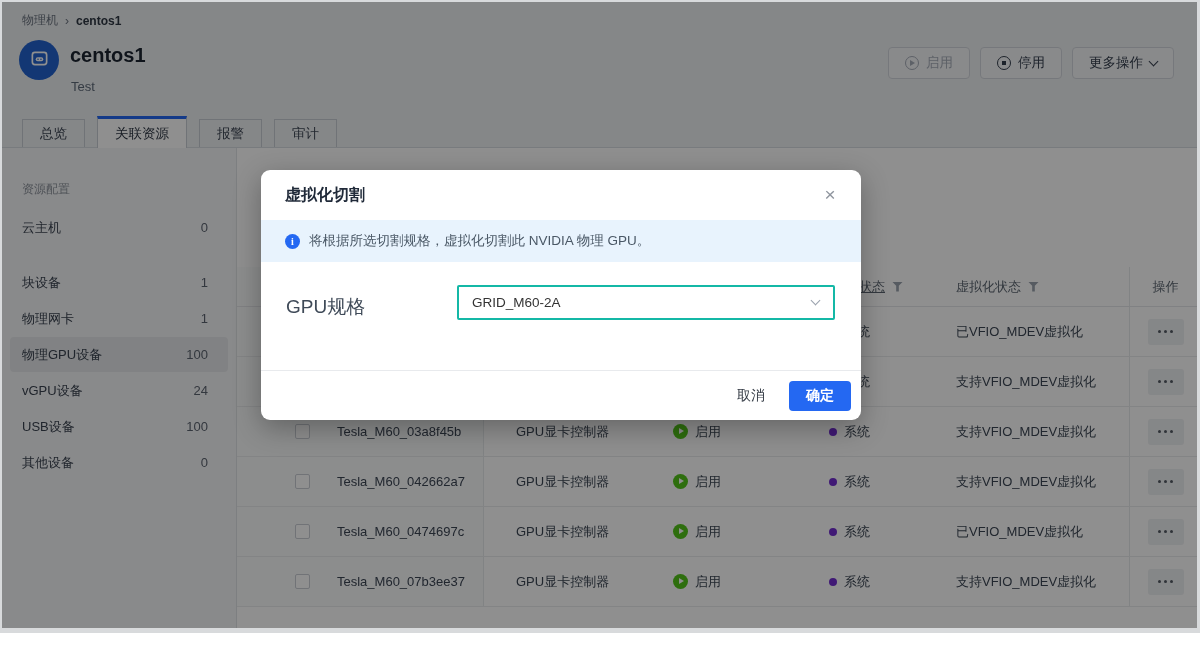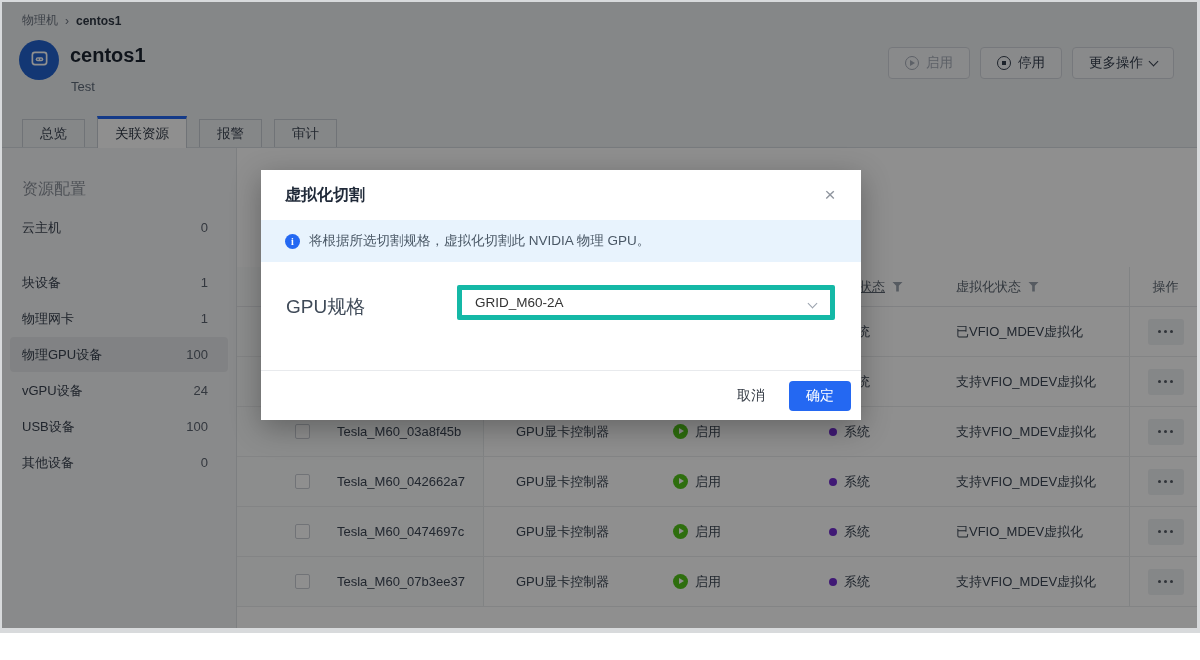--- a/index.html
+++ b/index.html
@@ -22,21 +22,21 @@
   .chev { width:7px; height:7px; border-right:1.6px solid currentColor; border-bottom:1.6px solid currentColor; transform:rotate(45deg); margin-top:-4px; display:inline-block; }
 
   
   .tabs { position:absolute; left:0; right:0; top:114px; height:32px; padding-left:20px; display:flex; align-items:flex-end; border-bottom:1px solid #d7dbe0; }
   .tab { height:28px; padding:0 17px; display:flex; align-items:center; border:1px solid #c8cdd4; border-bottom:none; margin-right:12px; font-size:13.5px; color:#3f4856; cursor:pointer; }
   .tab.active { height:32px; background:#fff; border-top:3px solid #2468f2; margin-bottom:-1px; color:#2b3442; }
 
   
   .body { position:absolute; top:146px; left:0; right:0; bottom:0; display:flex; }
   .sidebar { width:235px; background:#f5f6f8; border-right:1px solid #dfe3e7; padding-top:32px; flex:none; }
-  .side-title { margin:0 0 12px 20px; font-size:16px; color:#8d939c; height:18px; line-height:18px; }
+  .side-title { margin:0 0 12px 20px; font-size:12px; color:#8d939c; height:18px; line-height:18px; }
   .side-items { margin-bottom:20px; }
   .side-item { height:35px; margin:0 8px 1px 8px; padding:0 20px 0 12px; display:flex; align-items:center; justify-content:space-between; font-size:13px; color:#3a4350; border-radius:4px; cursor:pointer; }
   .side-item .cnt { color:#5c6470; }
   .side-item.selected { background:#e6e8eb;justify-content:space-between; }
   .main { flex:1; background:#fff; position:relative; overflow:hidden; }
 
   
   .table { position:absolute; top:119px; left:0; right:0; }
   .t-header { display:flex; align-items:center; height:40px; border-bottom:1px solid #e4e7ea; font-size:13px; color:#5b6570; }
   .t-row { display:flex; align-items:center; min-height:50px; border-bottom:1px solid #e9ebee; font-size:13px; color:#3c4654; }
@@ -56,34 +56,34 @@
   .more-btn { width:36px; height:26px; background:#eef0f3; border:none; border-radius:3px; display:flex; align-items:center; justify-content:center; gap:2.5px; cursor:pointer; }
   .more-btn i { width:3.5px; height:3.5px; border-radius:50%; background:#545b64; }
   .funnel { display:inline-block; width:11px; height:10px; background:#9aa2ad; clip-path:polygon(0 0,100% 0,62% 42%,62% 100%,38% 100%,38% 42%); margin-left:7px; }
   .hflex { display:flex; align-items:center; }
   .c-action-h { justify-content:center; font-size:13px; }
 
   
   .dim { position:absolute; inset:0; background:rgba(0,0,0,0.44); z-index:20; }
 
   
-  .modal { position:absolute; left:259px; top:168px; width:600px; height:250px; background:#fff; border-radius:0; box-shadow:0 8px 28px rgba(0,0,0,.3); z-index:30; }
+  .modal { position:absolute; left:259px; top:168px; width:600px; height:250px; background:#fff; border-radius:9px; box-shadow:0 8px 28px rgba(0,0,0,.3); z-index:30; }
   .modal-head { height:50px; display:flex; align-items:center; padding:0 24px; }
   .modal-title { font-size:16px; font-weight:bold; color:#202a39; }
   .modal-close { position:absolute; right:18px; top:12px; width:26px; height:26px; border:none; background:transparent; font-size:19px; color:#8f959e; cursor:pointer; line-height:26px; }
   .modal-banner { height:42px; background:#e8f3fd; display:flex; align-items:center; padding:0 24px; gap:9px; }
   .info-ic { width:15px; height:15px; border-radius:50%; background:#2468f2; color:#fff; font-size:10px; font-weight:bold; display:flex; align-items:center; justify-content:center; flex:none; font-family:"Liberation Serif",serif; }
   .modal-banner span.txt { font-size:13.5px; color:#4a5866; }
   .modal-body { position:relative; height:108px; }
   .form-label { position:absolute; left:25px; top:32px; font-size:19px; color:#3f4a58; }
-  .select { position:absolute; left:196px; top:23px; width:378px; height:35px; border:5px solid #14b8a6; border-radius:2px; background:#fff; display:flex; align-items:center; padding:0 30px 0 13px; font-size:13.5px; color:#333; cursor:pointer; }
+  .select { position:absolute; left:196px; top:23px; width:378px; height:35px; border:2px solid #14b8a6; border-radius:2px; background:#fff; display:flex; align-items:center; padding:0 30px 0 13px; font-size:13.5px; color:#333; cursor:pointer; }
   .select .chev { position:absolute; right:14px; top:14px; color:#9aa2ad; }
   .modal-footer { height:50px; border-top:1px solid #e8eaed; display:flex; align-items:center; justify-content:flex-end; padding-right:10px; }
   .btn-text { background:none; border:none; font-size:14px; color:#333a44; margin-right:24px; cursor:pointer; }
-  .btn-primary { width:62px; height:30px; background:#2468f2; color:#fff; border:none; border-radius:4px; font-size:14px; cursor:pointer; }
+  .btn-primary { width:62px; height:30px; background:#2468f2; color:#fff; border:none; border-radius:4px; font-size:14px; cursor:pointer;font-weight:bold; }
 </style>
 </head>
 <body>
 
 <div class="frame">
   <div class="page">
 
     <div class="breadcrumb">
       <span>物理机</span>
       <span>›</span>

